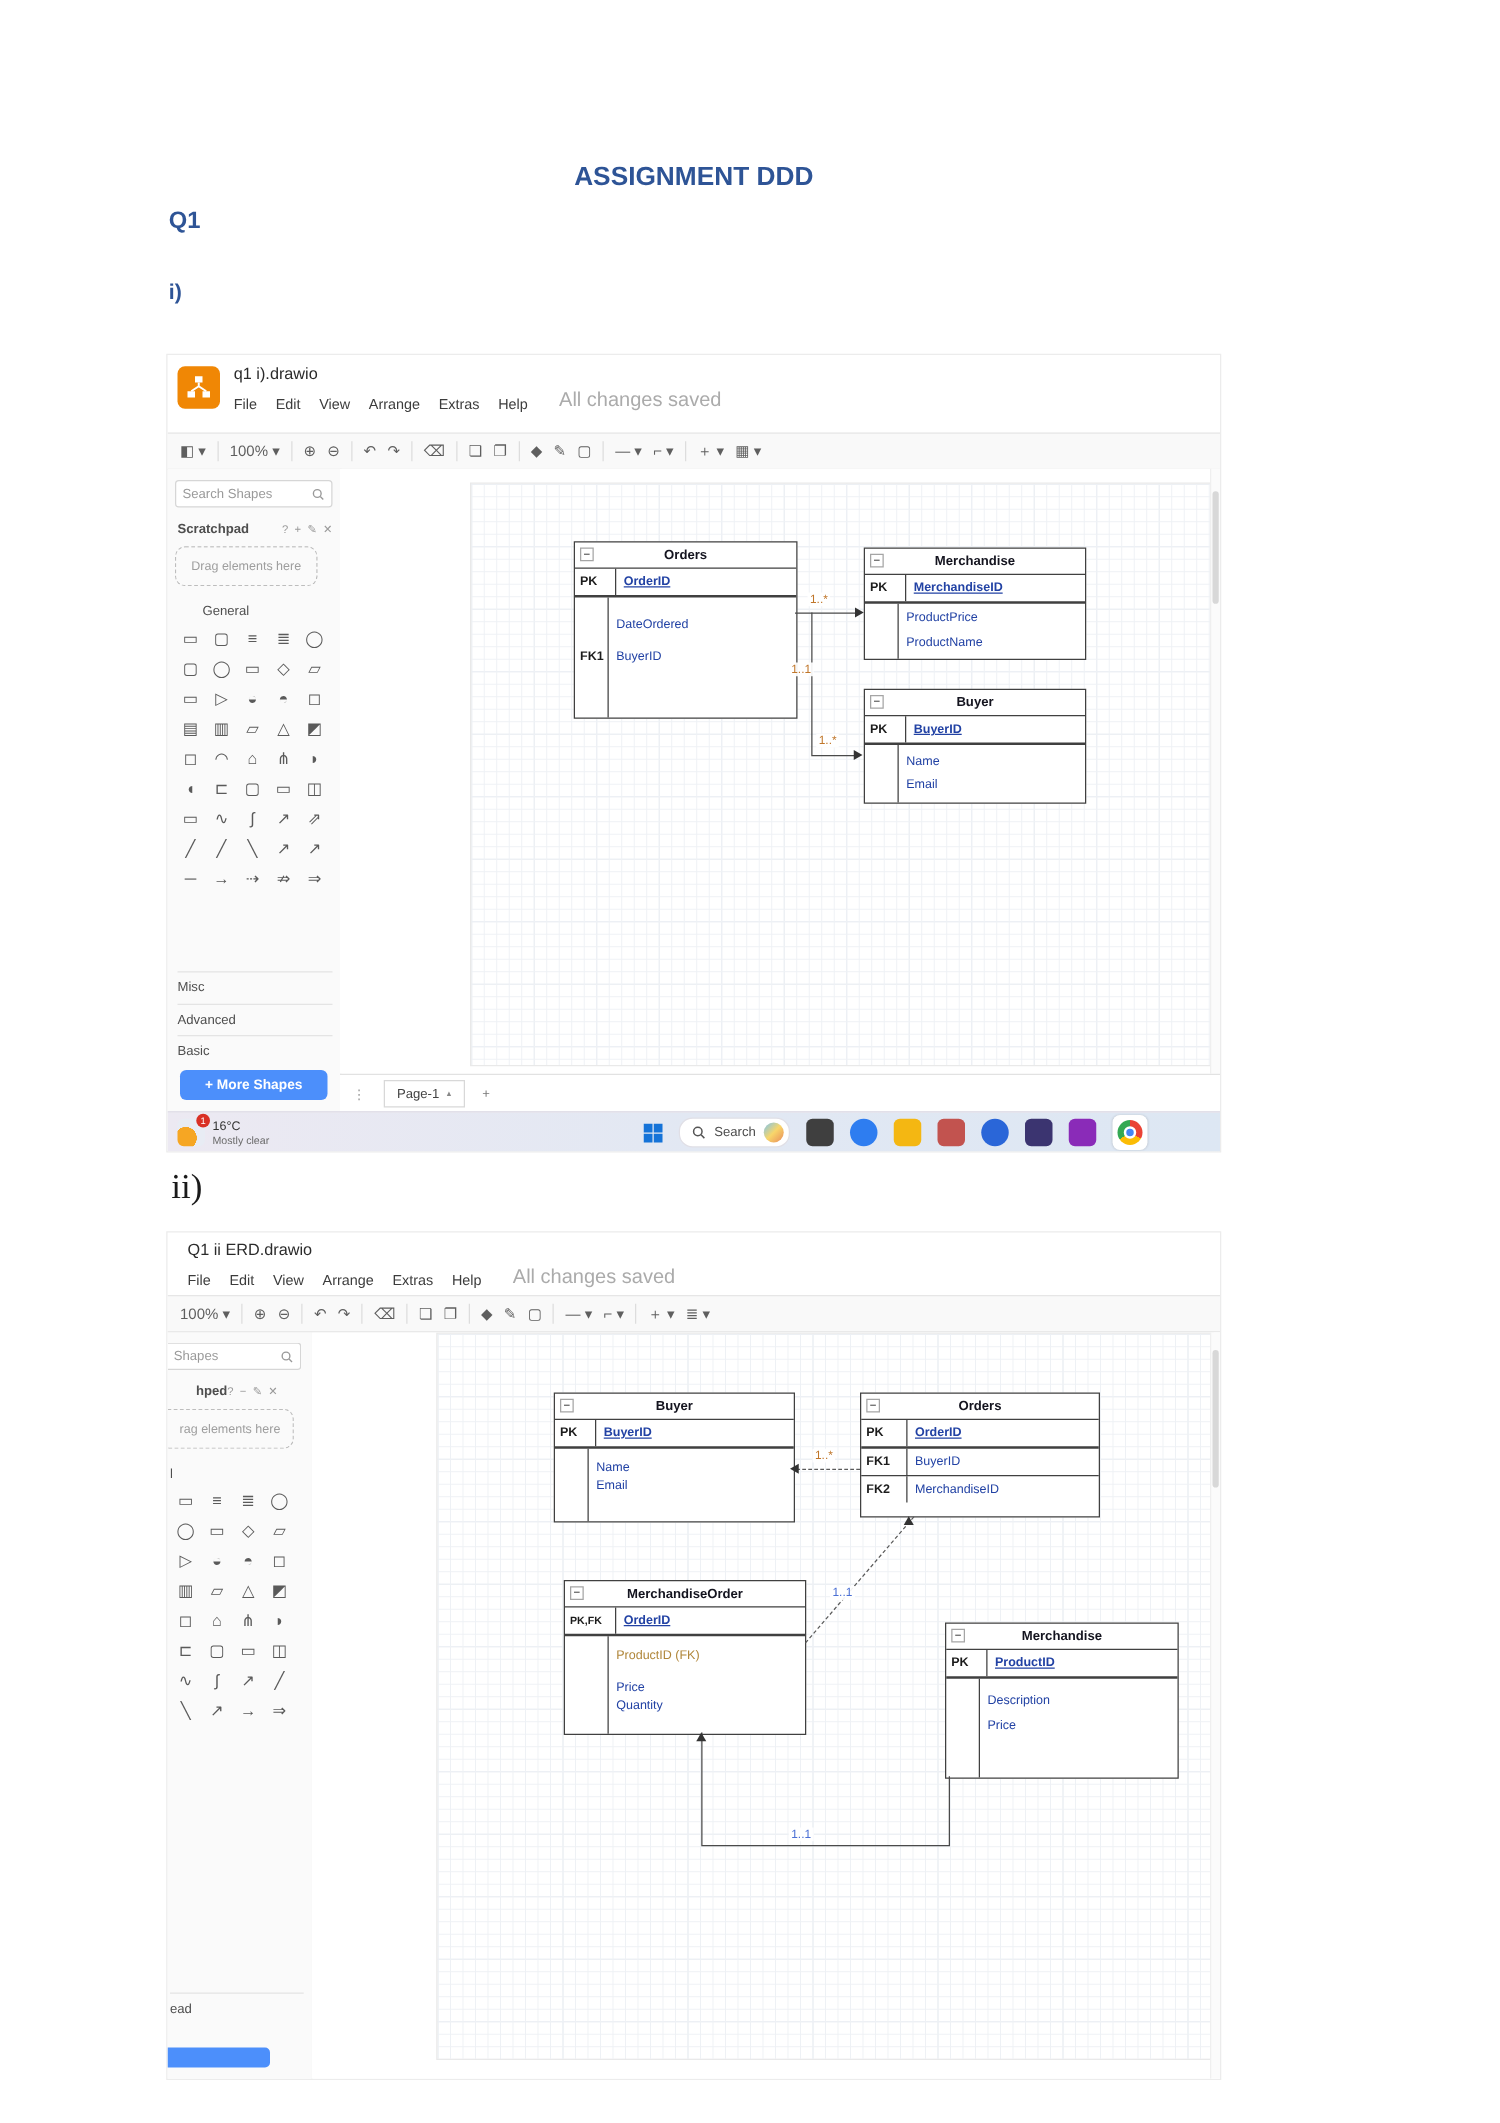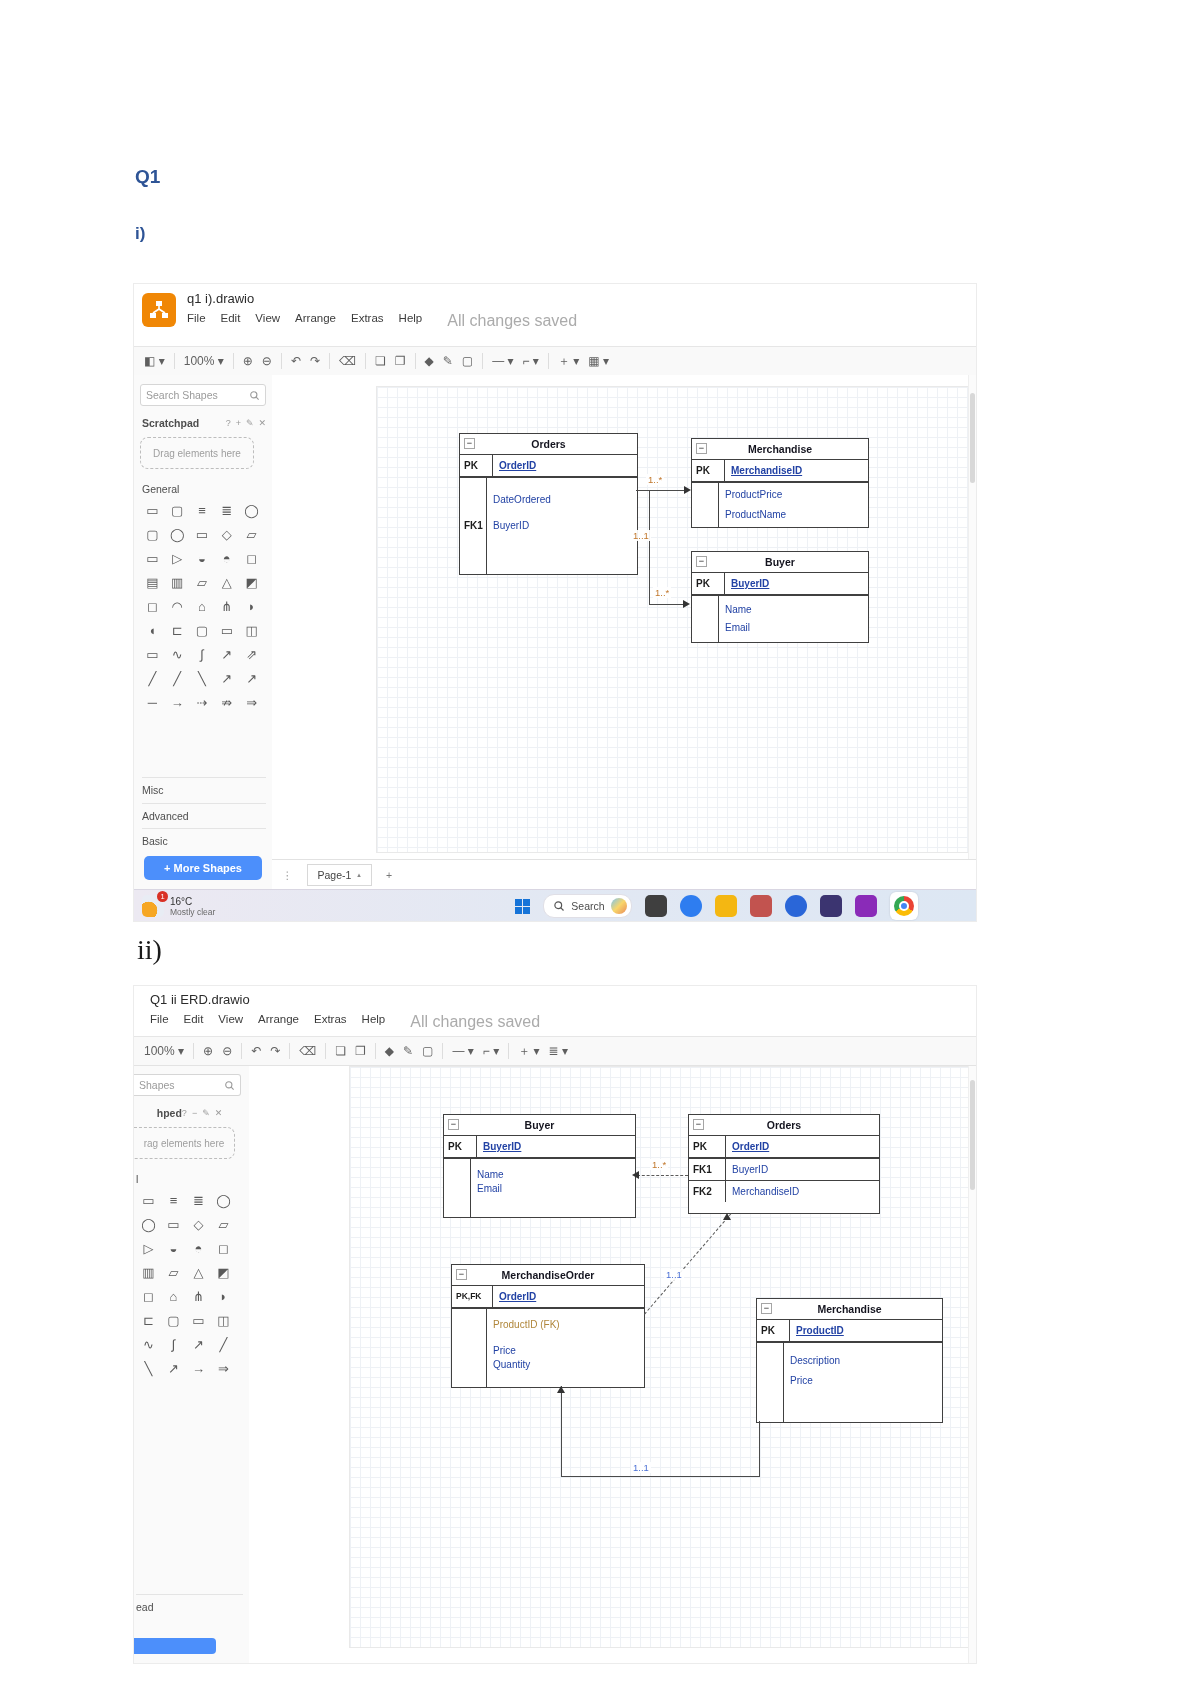--- a/index.html
+++ b/index.html
@@ -6,21 +6,21 @@
   #page{position:relative;width:1200px;height:1698px;background:#fff;font-family:"Liberation Sans",sans-serif;overflow:hidden;}
   .abs{position:absolute;}
   .doc-title{left:0;top:130px;width:1110px;text-align:center;font-size:21px;font-weight:bold;color:#2e5496;}
   .doc-q{left:135px;top:166px;font-size:19px;font-weight:bold;color:#2e5496;}
   .doc-part1{left:135px;top:224px;font-size:17px;font-weight:bold;color:#2e5496;}
   .doc-part2{left:137px;top:934px;font-size:28px;color:#1a1a1a;font-family:"Liberation Serif",serif;}
   .shot{position:absolute;left:133px;width:842px;background:#fff;border:1px solid #ececec;overflow:hidden;font-family:"Liberation Sans",sans-serif;}
   
   .logo{left:8px;top:9px;width:34px;height:34px;background:#f08705;border-radius:6px;display:flex;align-items:center;justify-content:center;}
   .apptitle{font-size:13px;color:#2b2b2b;}
-  .menurow{display:flex;gap:15px;font-size:11.5px;color:#3c3c3c;align-items:flex-start;}
+  .menurow{display:flex;gap:15px;font-size:11.5px;color:#3c3c3c;align-items:flex-end;}
   .menurow span{cursor:default;}
   .savestat{font-size:16px;color:#ababab;margin-left:10px;}
   
   .toolbar{left:0;right:0;height:28px;background:#f9f9f9;border-top:1px solid #e6e6e6;border-bottom:1px solid #e3e3e3;display:flex;align-items:center;padding-left:10px;gap:9px;font-size:12px;color:#5f5f5f;}
   .toolbar [data-name="divider"]{width:0;height:16px;border-left:1px solid #ddd;}
   .tb{cursor:default;}
   
   .lpanel{background:#fafafa;border-right:1px solid #e0e0e0;}
   .searchbox{position:absolute;left:6px;height:20px;background:#fff;border:1px solid #d6d6d6;border-radius:3px;display:flex;align-items:center;padding:0 5px;font-size:10.5px;color:#9a9a9a;justify-content:space-between;}
   .sprow{position:absolute;left:8px;right:6px;display:flex;justify-content:space-between;align-items:center;font-size:10.5px;color:#4e4e4e;}
@@ -79,20 +79,21 @@
   .tround{border-radius:50%;}
   .chromewrap{width:28px;height:28px;background:#fff;border-radius:6px;display:flex;align-items:center;justify-content:center;box-shadow:0 0 2px rgba(0,0,0,.15);}
   .chrome{width:20px;height:20px;border-radius:50%;background:conic-gradient(#ea4335 0 33%,#fbbc05 33% 66%,#34a853 66% 100%);position:relative;}
   .chrome::after{content:"";position:absolute;left:5px;top:5px;width:10px;height:10px;border-radius:50%;background:#4285f4;border:2px solid #fff;box-sizing:border-box;}
 </style>
 </head>
 <body>
 
 <div id="page" data-name="document-page">
 
+  <div class="abs doc-title" data-name="page-title">ASSIGNMENT DDD</div>
   <div class="abs doc-q" data-name="question-label">Q1</div>
   <div class="abs doc-part1" data-name="part-i-label">i)</div>
   <div class="abs doc-part2" data-name="part-ii-label">ii)</div>
 
   <div class="shot" style="top:283px;height:637px;" data-name="drawio-screenshot-1">
 
     <div class="abs logo" data-name="drawio-logo-icon">
       <svg width="24" height="24" viewBox="0 0 24 24">
           <rect x="9" y="3" width="6" height="5" fill="#fff"></rect>
           <rect x="3" y="15" width="6" height="5" fill="#fff"></rect>
@@ -153,21 +154,21 @@
         <span class="spicons" data-name="scratchpad-icons">
             <span data-name="scratchpad-action-icon">?</span>
             <span data-name="scratchpad-action-icon">+</span>
             <span data-name="scratchpad-action-icon">✎</span>
             <span data-name="scratchpad-action-icon">✕</span>
           </span>
       </div>
       <div class="dropzone" style="top:62px;width:112px;height:30px;" data-name="scratchpad-dropzone">
           <span data-name="dropzone-hint">Drag elements here</span>
         </div>
-      <div class="sect" style="top:102px;border-top:none;" data-name="section-general">General</div>
+      <div class="sect" style="top:102px;border-top:none;margin-left:20px;" data-name="section-general">General</div>
       <div class="palette" style="top:128px;width:124px;" data-name="shape-palette">
           <span data-name="shape-icon">▭</span>
           <span data-name="shape-icon">▢</span>
           <span data-name="shape-icon">≡</span>
           <span data-name="shape-icon">≣</span>
           <span data-name="shape-icon">◯</span>
           <span data-name="shape-icon">▢</span>
           <span data-name="shape-icon">◯</span>
           <span data-name="shape-icon">▭</span>
           <span data-name="shape-icon">◇</span>

